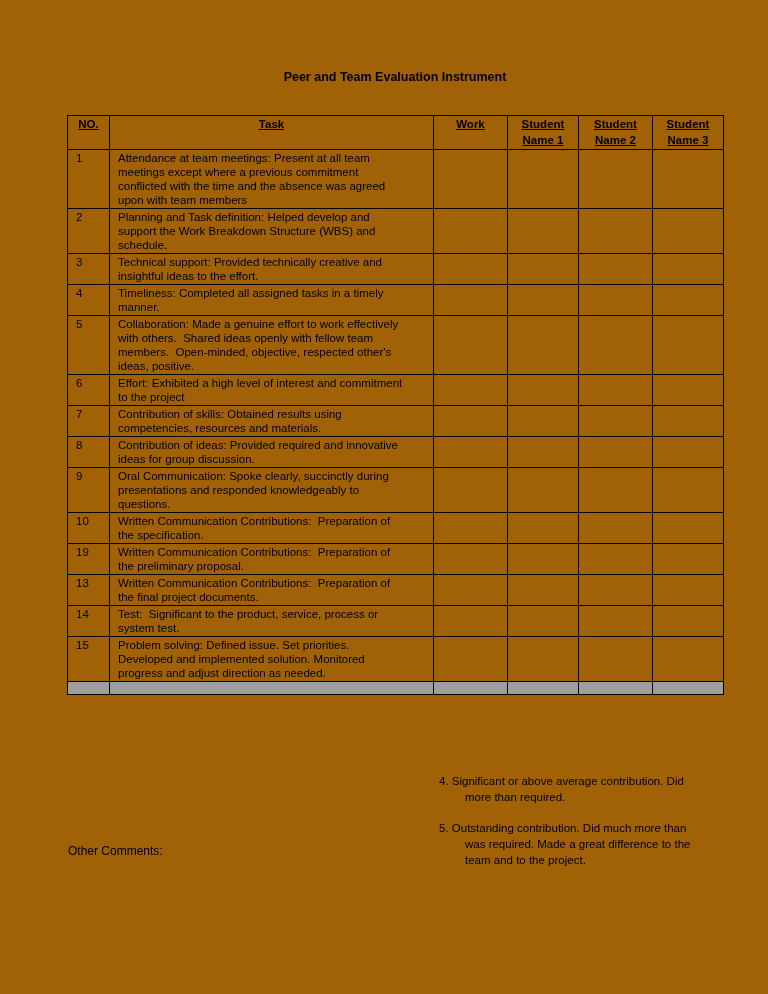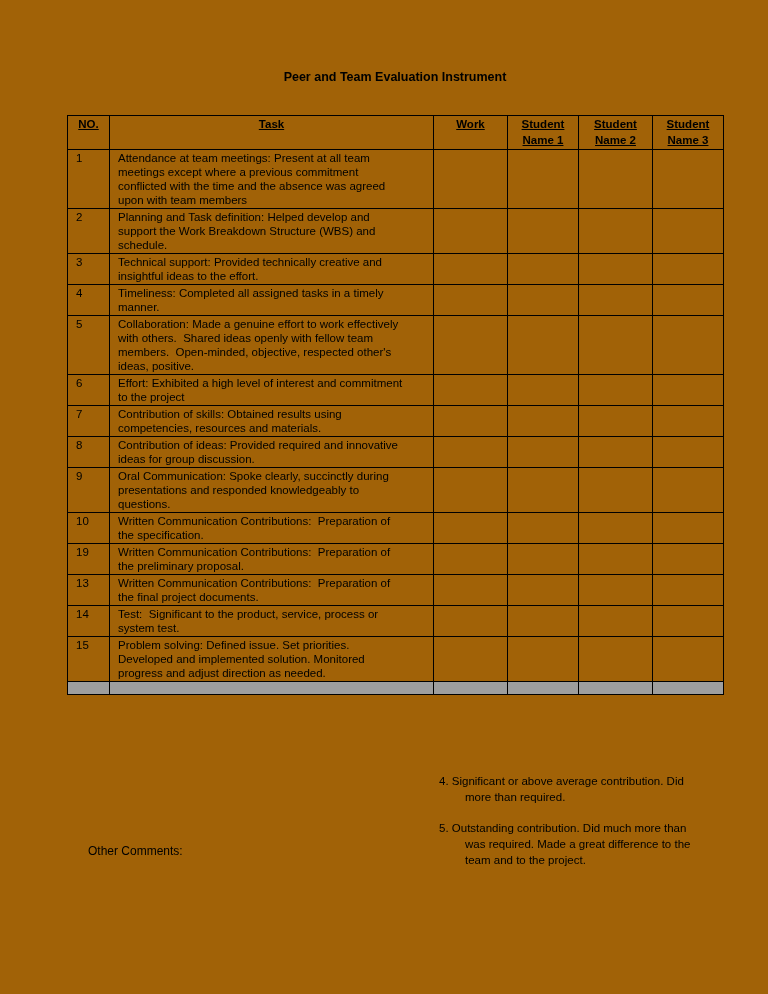--- a/index.html
+++ b/index.html
@@ -45,21 +45,21 @@
   .rating-col {
     position: absolute; width: 300px;
     font-size: 11.5px; line-height: 15.8px;
     white-space: pre-line;
   }
   .rating-left  { top: 743px; left: 72px; }
   .rating-right { top: 758px; left: 391px; margin-left: 48px; }
   .rating-item { padding-left: 26px; text-indent: -26px; }
 
   .other-comments {
-    position: absolute; top: 844px; left: 88px;
+    position: absolute; top: 844px; left: 68px;
     font-size: 12px;
   }
 </style>
 </head>
 <body>
 
 <div class="page">
 
   <div class="doc-title">Peer and Team Evaluation Instrument</div>
 

